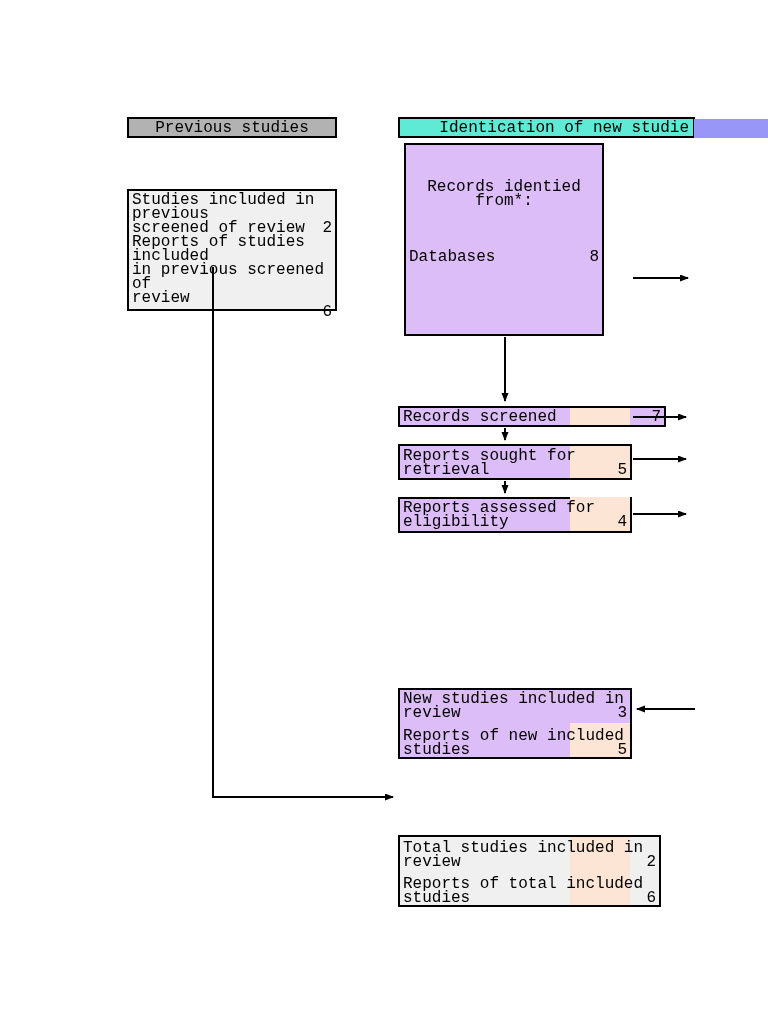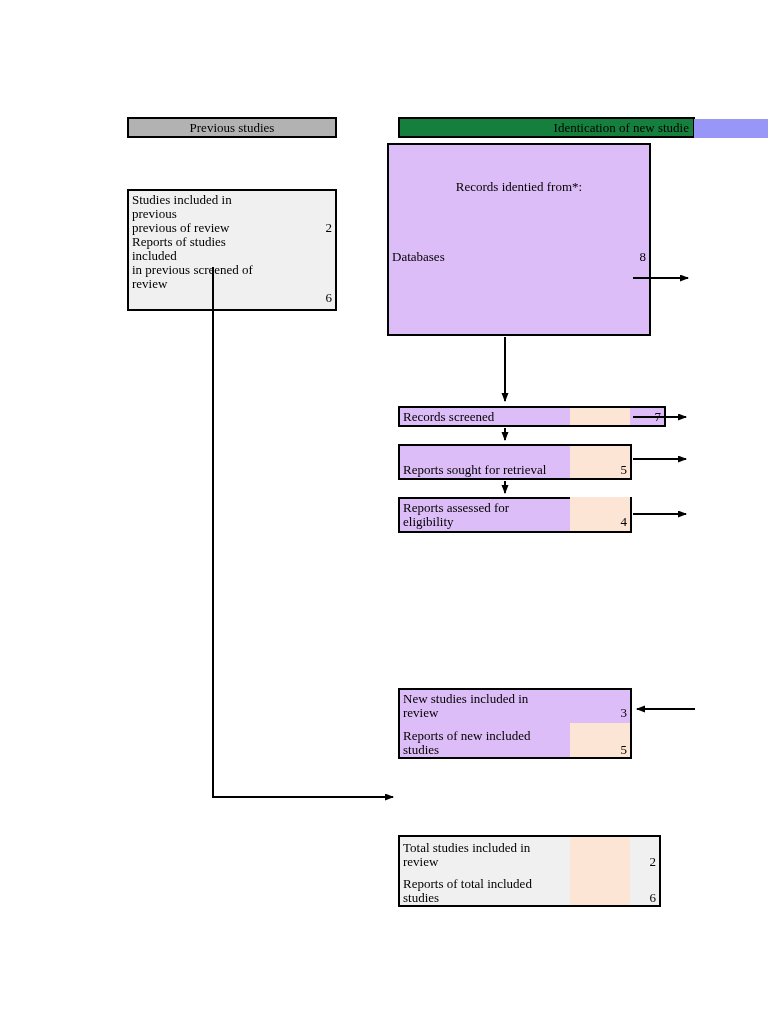--- a/index.html
+++ b/index.html
@@ -1,24 +1,24 @@
 <!DOCTYPE html>
 <html><head>
 <meta charset="utf-8">
 <style>
   html,body{margin:0;padding:0;background:#ffffff;}
   #canvas{
     position:relative;width:768px;height:1024px;background:#ffffff;overflow:hidden;
-    font-family:Liberation Serif, serif;color:#000;
-    font-size:13px;line-height:14px;
+    font-family:Liberation Mono, monospace;color:#000;
+    font-size:16px;line-height:14px;
   }
   .box{position:absolute;border:2px solid #000;box-sizing:border-box;}
   .hdr{display:flex;align-items:center;}
   .hdr-gray{background:#b2b2b2;justify-content:center;}
-  .hdr-blue{background:#15803d;justify-content:flex-end;padding-right:4px;}
+  .hdr-blue{background:#5eead4;justify-content:flex-end;padding-right:4px;}
   .strip{position:absolute;background:#9896f7;}
   .fill-purple{background:#ddbdf7;}
   .fill-lgray{background:#f0f0f0;margin-top:44px;}
   .peach{position:absolute;background:#fce5d5;z-index:0;}
   .content{position:relative;z-index:1;}
   .line{padding-left:3px;}
   .flexrow{display:flex;justify-content:space-between;align-items:flex-end;}
   .val{padding-right:3px;}
   .bottomrow{position:absolute;left:0;right:0;bottom:1px;}
   .center-title{position:absolute;left:0;right:0;text-align:center;}
@@ -31,38 +31,38 @@
 <div id="canvas">
 
   <div class="box hdr hdr-gray" style="left:127px;top:117px;width:210px;height:21px">
     <span>Previous studies</span>
   </div>
 
   <div class="box fill-lgray" style="left:127px;top:145px;width:210px;height:122px;padding-top:2px">
     <div class="line">Studies included in</div>
     <div class="line">previous</div>
     <div class="line flexrow">
-      <span>previous of review</span>
+      <span>screened of review</span>
       <span class="val">2</span>
     </div>
     <div class="line">Reports of studies</div>
     <div class="line">included</div>
     <div class="line">in previous screened of</div>
     <div class="line">review</div>
     <div class="line flexrow" style="justify-content:flex-end">
       <span class="val">6</span>
     </div>
   </div>
 
   <div class="box hdr hdr-blue" style="left:398px;top:117px;width:297px;height:21px">
     <span>Identication of new studie</span>
   </div>
   <div class="strip" style="left:694px;top:119px;width:74px;height:19px"></div>
 
-  <div class="box fill-purple" style="left:387px;top:143px;width:264px;height:193px">
+  <div class="box fill-purple" style="left:404px;top:143px;width:200px;height:193px">
     <div class="center-title" style="top:35px">Records identied from*:</div>
     <div class="flexrow" style="position:absolute;top:105px;left:0;right:0">
       <span class="line">Databases</span>
       <span class="val">8</span>
     </div>
   </div>
 
   <div class="box fill-purple" style="left:398px;top:406px;width:268px;height:21px">
     <div class="peach" style="left:170px;width:60px;top:0;bottom:0"></div>
     <div class="content flexrow" style="align-items:center;height:100%">

